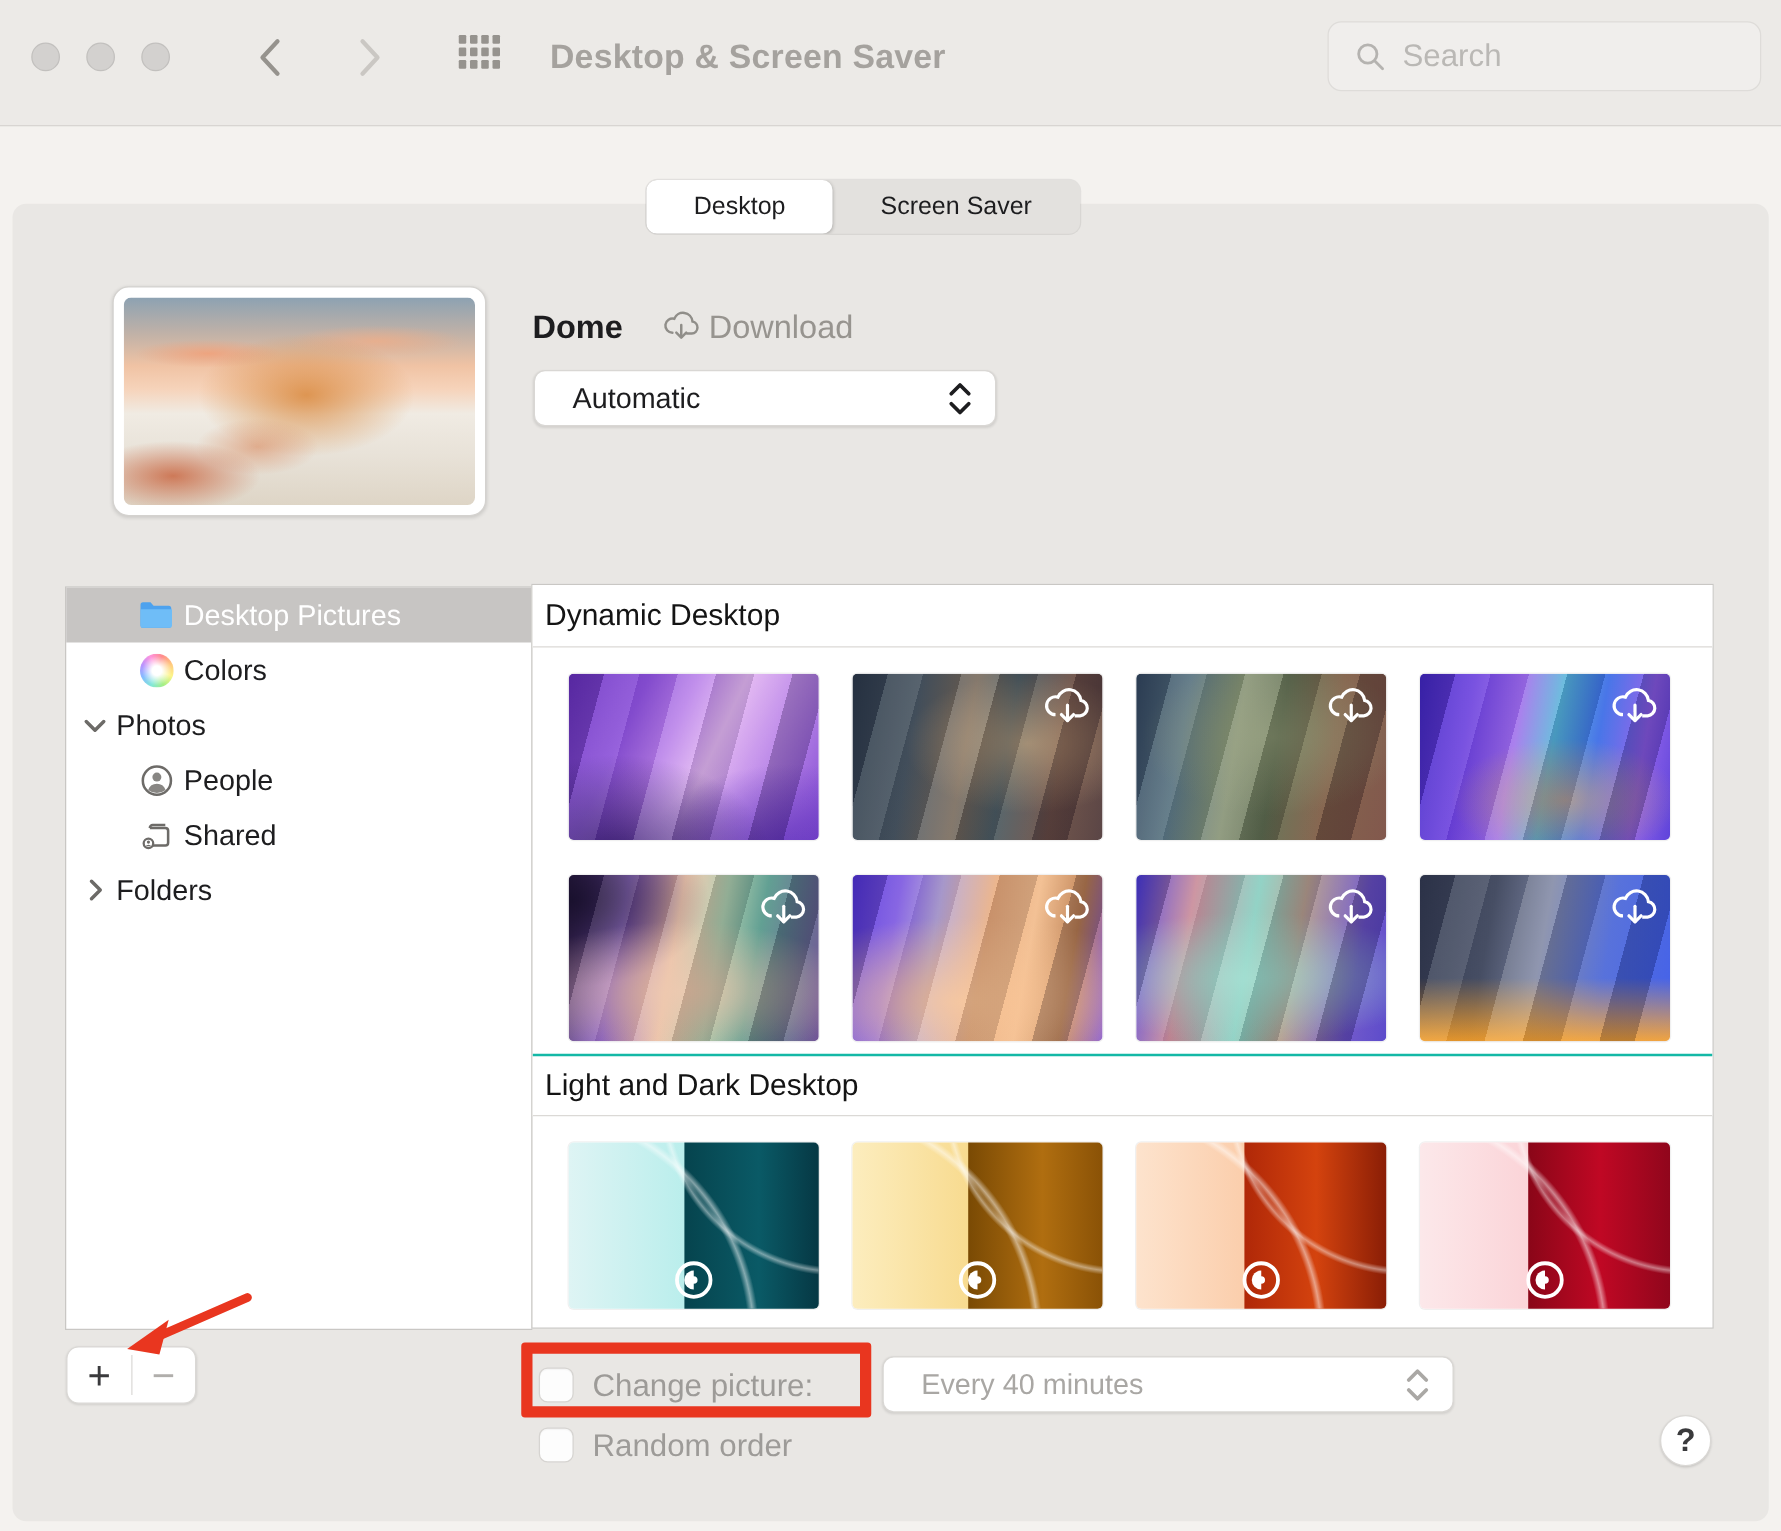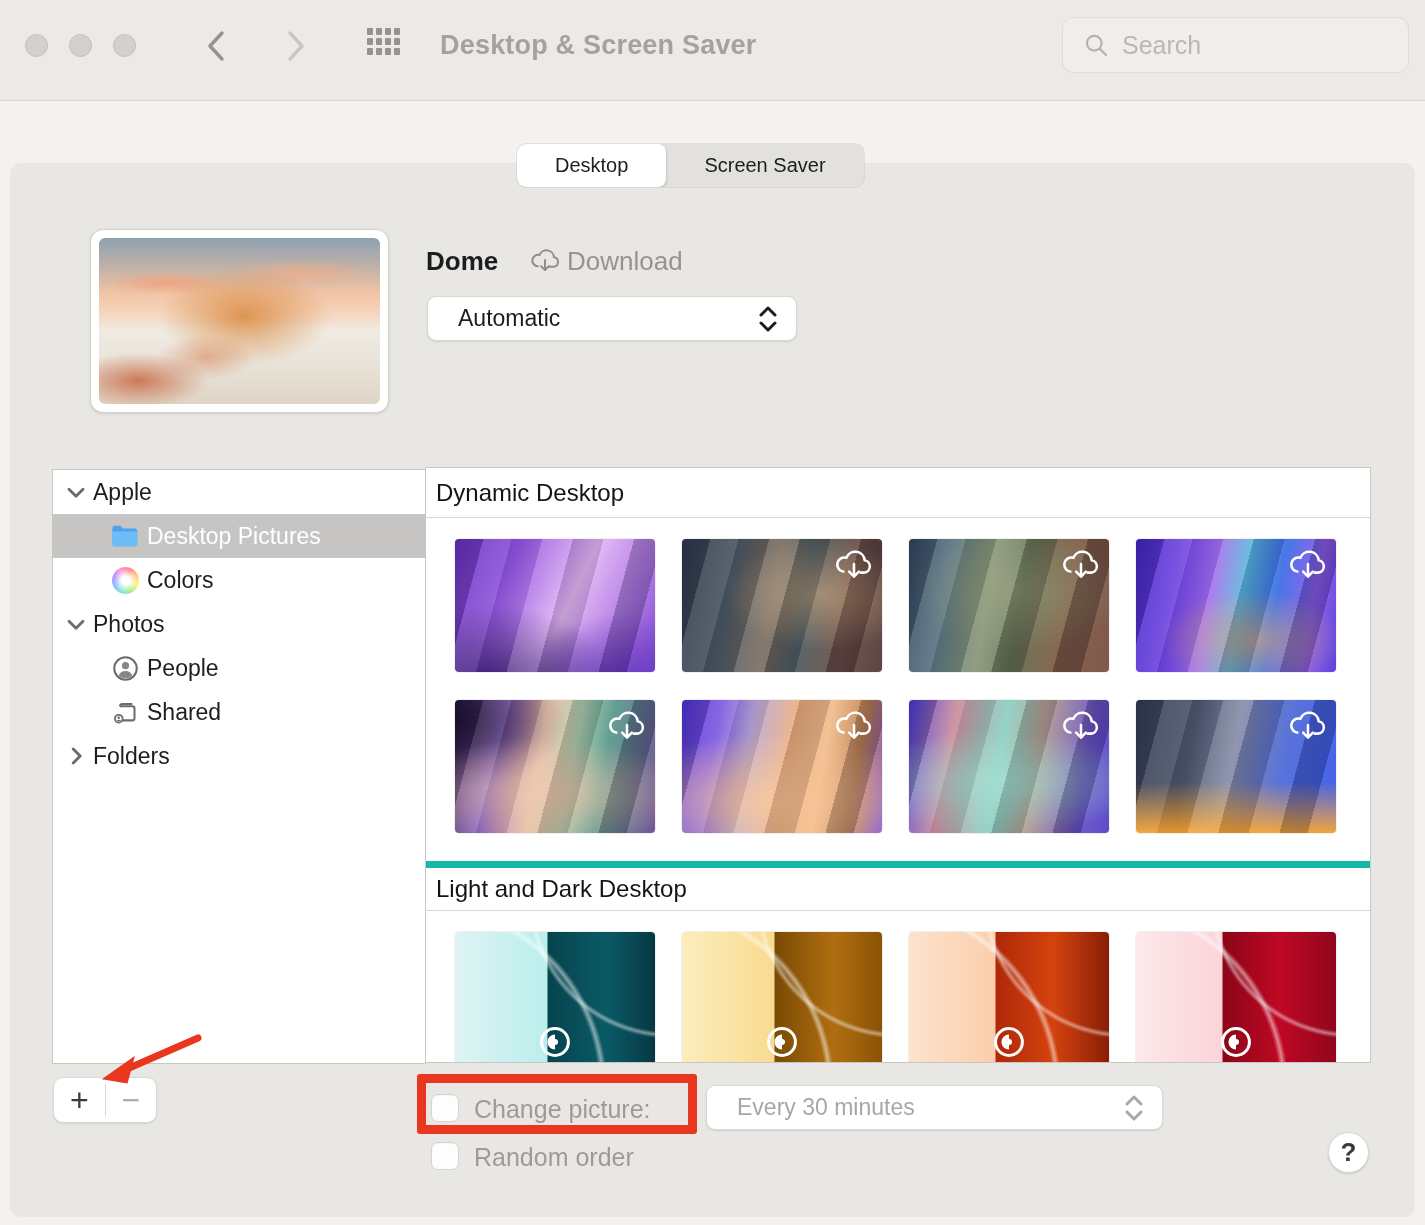--- a/index.html
+++ b/index.html
@@ -51,21 +51,21 @@
   .sb-row .icon{margin-left:0;width:32px;height:28px;flex:0 0 32px;display:flex;align-items:center;justify-content:center;}
   .indent1{padding-left:56px;}
   .indent1b{padding-left:30px;}
   .sb-row.selected{background:#c7c5c3;color:#fff;}
   .cwheel{width:27px;height:27px;border-radius:50%;
     background:radial-gradient(circle,#ffffff 0 20%,rgba(255,255,255,0) 62%),
     conic-gradient(from 20deg,#ff8c8c,#ffc97e,#fdf58a,#a5ef85,#83e8d8,#85bdff,#b794ff,#ff94dd,#ff8c8c);}
   
   .panel{position:absolute;left:425px;top:467px;width:946px;height:596px;background:#fff;border:1px solid #c9c7c4;overflow:hidden;}
   .sec-head{height:50px;display:flex;align-items:center;padding-left:10px;font-size:24px;font-weight:500;color:#141414;border-bottom:1px solid #dbd9d6;background:#fff;}
-  .sec-head.second{border-top:7px solid #14b8a6;margin-top:28px;text-align:center;}
+  .sec-head.second{border-top:2px solid #14b8a6;margin-top:10px;text-align:center;}
   .thumb-grid{display:grid;grid-template-columns:repeat(4,200px);column-gap:27px;row-gap:28px;padding:21px 0 0 29px;}
   .thumb{position:relative;width:200px;height:133px;border-radius:4px;overflow:hidden;box-shadow:0 0 0 1px rgba(0,0,0,.06);}
   .dyn::after{content:"";position:absolute;inset:0;background:linear-gradient(105deg,
       rgba(10,10,30,.20) 0 12%, rgba(255,255,255,.10) 12% 24%, rgba(10,10,30,.06) 24% 37%,
       rgba(255,255,255,.16) 37% 50%, rgba(10,10,30,.14) 50% 63%, rgba(255,255,255,.08) 63% 76%,
       rgba(10,10,30,.22) 76% 88%, rgba(255,255,255,.06) 88% 100%);}
   .ld::before{content:"";position:absolute;inset:0;background:
       radial-gradient(circle 240px at 108% -28%, transparent 57%, rgba(255,255,255,.45) 58.5%, transparent 60%),
       radial-gradient(circle 290px at -18% 118%, transparent 62%, rgba(255,255,255,.5) 63.5%, transparent 65%);}
   .badge-dl{position:absolute;top:4px;right:5px;z-index:3;}
@@ -183,28 +183,20 @@
 
 <div class="selectbox sel-auto">
   <span class="val">Automatic</span>
   <svg width="24" height="30" viewBox="0 0 24 30">
     <polyline points="5,11 12,4 19,11" fill="none" stroke="#1d1d1f" stroke-width="3" stroke-linecap="round" stroke-linejoin="round"></polyline>
     <polyline points="5,19 12,26 19,19" fill="none" stroke="#1d1d1f" stroke-width="3" stroke-linecap="round" stroke-linejoin="round"></polyline>
   </svg>
 </div>
 
 <div class="sidebar">
-  <div class="sb-row">
-    <span class="chev">
-      <svg width="20" height="14" viewBox="0 0 14 10">
-          <polyline points="2,3 7,8 12,3" fill="none" stroke="#6d6b68" stroke-width="2" stroke-linecap="round" stroke-linejoin="round"></polyline>
-        </svg>
-    </span>
-    <span class="lbl">Apple</span>
-  </div>
 
   <div class="sb-row selected indent1">
     <span class="icon">
       <svg width="30" height="24" viewBox="0 0 24 20">
         <path d="M1.5 3.2A1.7 1.7 0 0 1 3.2 1.5h5l2 2.3h10.1a1.7 1.7 0 0 1 1.7 1.7v11.3a1.7 1.7 0 0 1-1.7 1.7H3.2a1.7 1.7 0 0 1-1.7-1.7z" fill="#4da2ee"></path>
         <path d="M1.5 6.2h21v10.6a1.7 1.7 0 0 1-1.7 1.7H3.2a1.7 1.7 0 0 1-1.7-1.7z" fill="#6fbdf7"></path>
       </svg>
     </span>
     <span class="lbl">Desktop Pictures</span>
   </div>
@@ -351,21 +343,21 @@
 <div class="addremove">
   <div class="cell plus">+</div>
   <div class="divider"></div>
   <div class="cell minus">−</div>
 </div>
 
 <div class="checkbox cb1"></div>
 <div class="cb-label lb1">Change picture:</div>
 
 <div class="selectbox sel-interval">
-  <span class="val">Every 30 minutes</span>
+  <span class="val">Every 40 minutes</span>
   <svg width="24" height="30" viewBox="0 0 24 30">
     <polyline points="5,11 12,4 19,11" fill="none" stroke="#aaa8a5" stroke-width="3" stroke-linecap="round" stroke-linejoin="round"></polyline>
     <polyline points="5,19 12,26 19,19" fill="none" stroke="#aaa8a5" stroke-width="3" stroke-linecap="round" stroke-linejoin="round"></polyline>
   </svg>
 </div>
 
 <div class="checkbox cb2"></div>
 <div class="cb-label lb2">Random order</div>
 
 <div class="help">?</div>

